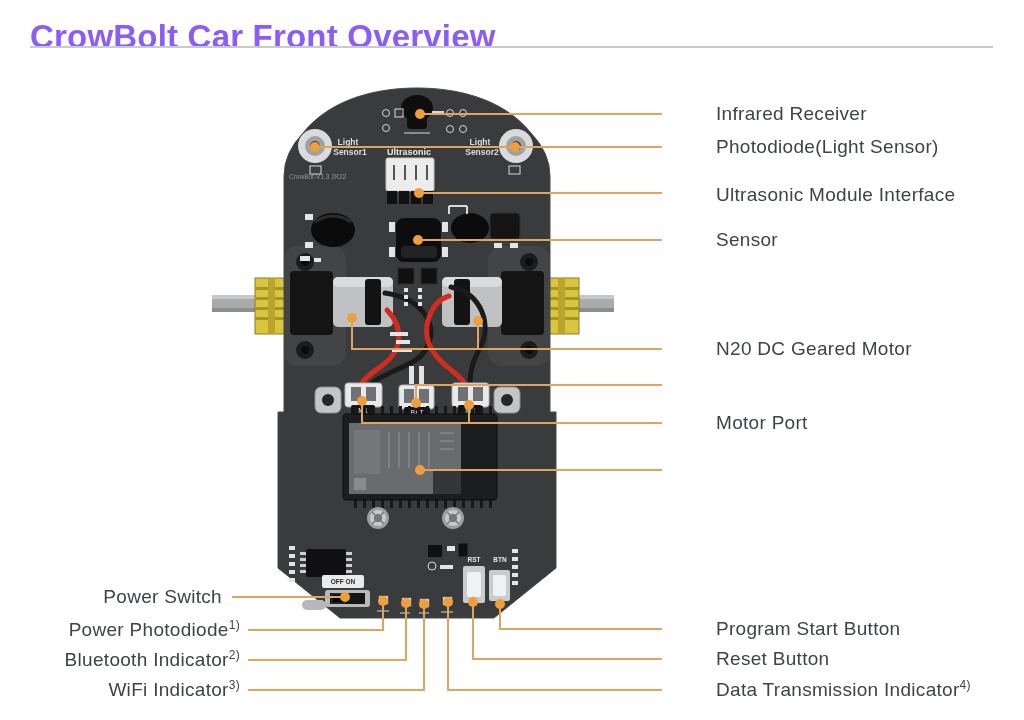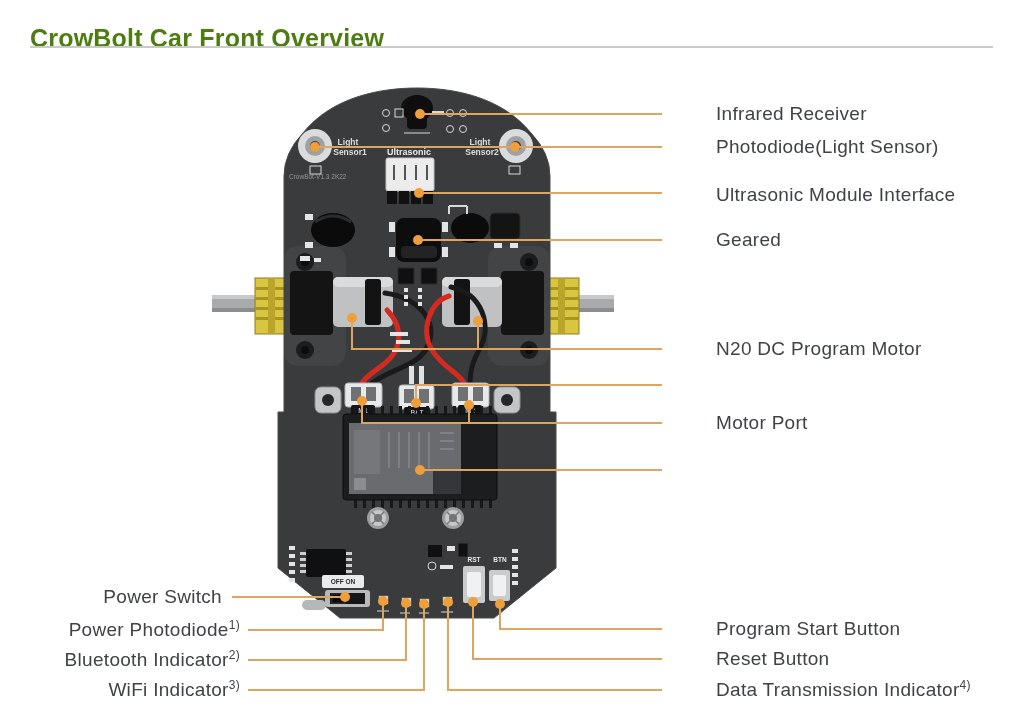--- a/index.html
+++ b/index.html
@@ -1,19 +1,19 @@
 <!DOCTYPE html>
 <html><head>
 <meta charset="utf-8">
 <style>
   html,body{margin:0;padding:0;background:#ffffff;}
   .stage{position:relative;width:1024px;height:720px;background:#ffffff;overflow:hidden;
          font-family:"Liberation Sans",sans-serif;}
-  .page-title{position:absolute;top:24px;left:30px;font-size:25px;font-weight:700;
-              color:#4d7c0f;letter-spacing:.2px;}
+  .page-title{position:absolute;top:18px;left:30px;font-size:33px;font-weight:700;
+              color:#8b5cf6;letter-spacing:.2px;}
   .rule{position:absolute;top:46px;left:30px;width:963px;height:2px;background:#c9caca;}
   .callout{position:absolute;font-size:19px;line-height:26px;color:#3f4347;
            letter-spacing:.3px;white-space:nowrap;}
   .callout sup{font-size:12px;line-height:0;}
   .c-right{left:716px;}
   .c-left{right:784px;text-align:left;}
   .c-left.ps{right:802px;}
   svg{position:absolute;top:0;left:0;}
 </style>
 </head>
@@ -372,22 +372,22 @@
       <circle cx="424" cy="604" r="5"></circle>
       <circle cx="448" cy="602" r="5"></circle>
       <circle cx="473" cy="602" r="5"></circle>
       <circle cx="500" cy="604" r="5"></circle>
     </g>
   </svg>
 
   <div class="callout c-right" style="top:101px"><span>Infrared Receiver</span><sup></sup></div>
   <div class="callout c-right" style="top:134px"><span>Photodiode(Light Sensor)</span><sup></sup></div>
   <div class="callout c-right" style="top:182px"><span>Ultrasonic Module Interface</span><sup></sup></div>
-  <div class="callout c-right" style="top:227px"><span>Geared</span><sup></sup></div>
-  <div class="callout c-right" style="top:336px"><span>N20 DC Program Motor</span><sup></sup></div>
+  <div class="callout c-right" style="top:227px"><span>Sensor</span><sup></sup></div>
+  <div class="callout c-right" style="top:336px"><span>N20 DC Geared Motor</span><sup></sup></div>
   <div class="callout c-right" style="top:410px"><span>Motor Port</span><sup></sup></div>
   <div class="callout c-right" style="top:616px"><span>Program Start Button</span><sup></sup></div>
   <div class="callout c-right" style="top:646px"><span>Reset Button</span><sup></sup></div>
   <div class="callout c-right" style="top:677px"><span>Data Transmission Indicator</span><sup>4)</sup></div>
 
   <div class="callout c-left ps" style="top:584px"><span>Power Switch</span><sup></sup></div>
   <div class="callout c-left" style="top:617px"><span>Power Photodiode</span><sup>1)</sup></div>
   <div class="callout c-left" style="top:647px"><span>Bluetooth Indicator</span><sup>2)</sup></div>
   <div class="callout c-left" style="top:677px"><span>WiFi Indicator</span><sup>3)</sup></div>
 

